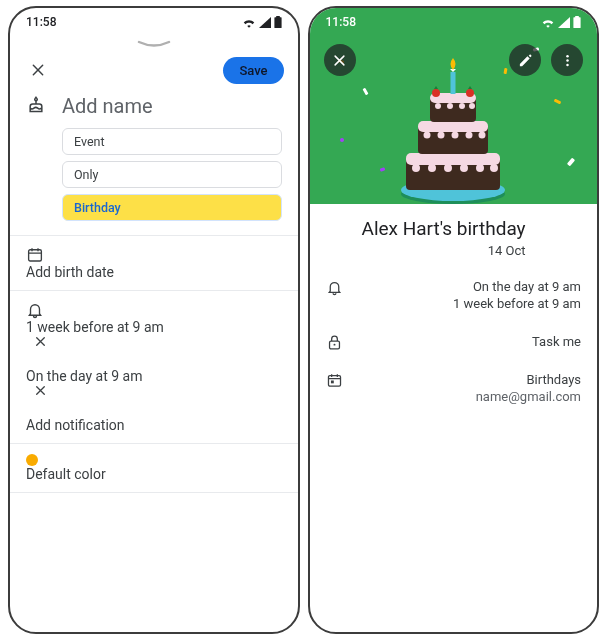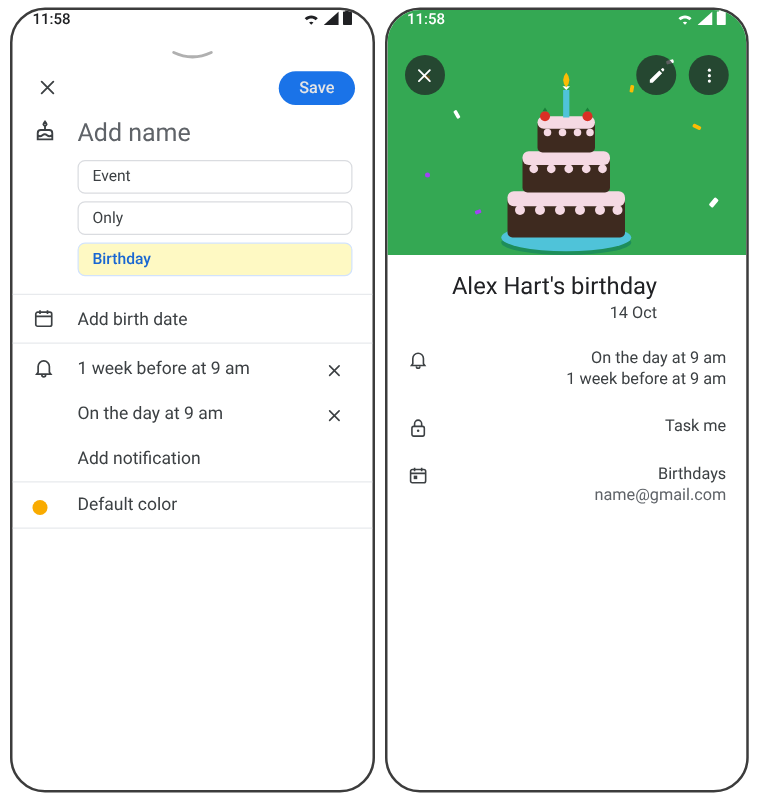--- a/index.html
+++ b/index.html
@@ -19,65 +19,66 @@
     overflow: hidden;
     background: #fff;
     display: flex;
     flex-direction: column;
     position: relative;
   }
   
   .statusbar {
     height: 28px;
     display: flex;
-    align-items: flex-start;
+    align-items: center;
     padding: 0 16px;
     font-size: 12px;
     font-weight: 500;
     justify-content: space-between;
   }
   .statusbar .right { display: flex; align-items: center; gap: 3px; }
   .statusbar svg { display: block; }
   .sb-white { color: #fff; }
   .sb-dark  { color: #202124; }
   
   .grab {
     display: flex; justify-content: center; padding-top: 4px;
   }
   .grab svg { color: #b0b0b0; }
   .row {
-    display: flex; align-items: flex-end;
+    display: flex; align-items: flex-start;
     padding: 10px 16px;
+    flex-direction: column;
   }
   .row .lead { width: 36px; display:flex; justify-content:flex-start; align-items:center; color:#3c4043; }
   .row .body { flex:1; font-size: 14px; color:#3c4043; }
   .row .trail { width: 28px; display:flex; justify-content:center; align-items:center; color:#3c4043; }
   .topbar {
     display: flex; align-items: center; justify-content: space-between;
     padding: 6px 14px 6px 14px;
   }
   .x-btn { width:28px; height:28px; display:flex; align-items:center; justify-content:center; cursor:pointer; }
   .save-btn {
-    background:#1a73e8; color:#e5e5e5; font-size:13px; font-weight:500;
+    background:#1a73e8; color:#0f172a; font-size:13px; font-weight:500;
     padding: 6px 16px; border-radius: 16px; cursor:pointer;
   }
   .title-row {
     display:flex; padding: 4px 16px 8px 16px;
   }
   .title-row .lead { width:36px; color:#3c4043; }
   .title-text { font-size: 20px; color:#5f6368; }
   .chips {
     display:flex; gap:6px; padding: 2px 16px 14px 52px; flex-direction: column;
   }
   .chip {
     font-size: 12.5px; padding: 5px 11px; border-radius: 6px;
     border:1px solid #dadce0; cursor:pointer; color:#3c4043;
   }
   .chip.active {
-    background:#fef9c3; border-color:#d2e3fc; color:#1967d2; font-weight:500;
+    background:#fde047; border-color:#d2e3fc; color:#1967d2; font-weight:500;
   }
   .divider { height:1px; background:#e8eaed; }
   .muted { color:#5f6368; }
   .color-dot {
     width:12px; height:12px; border-radius:50%;
   }
   
   .hero {
     height: 196px;
     position: relative;

